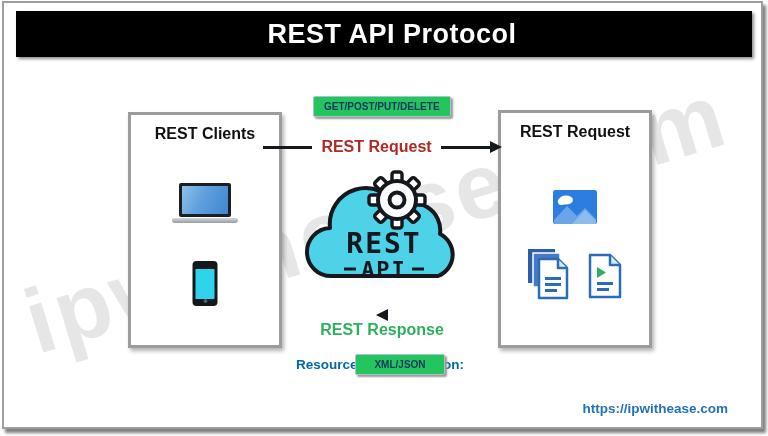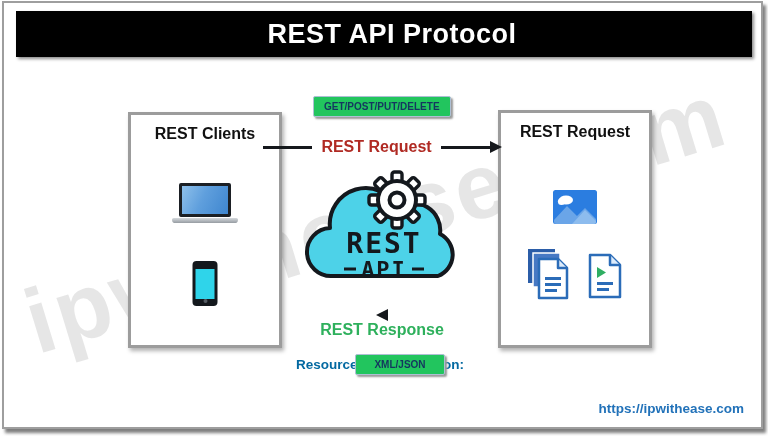--- a/index.html
+++ b/index.html
@@ -61,21 +61,21 @@
   .response { left:262px; top:309px; width:240px;flex-direction:column; }
   .response .alabel { color:#2EB05C; }
 
   .cloud-wrap { position:absolute; left:287px; top:164px; z-index:2;text-decoration:underline; }
 
   .rr-label { position:absolute; left:270px; top:333px; width:220px; text-align:center;
               color:#0369a1; font-weight:bold; font-size:13.5px; z-index:3;margin-top:24px; }
   .xml-row { position:absolute; left:270px; top:354px; width:220px; text-align:center; z-index:3; }
   .xml-row .btn { display:inline-block; padding:4px 18px; }
 
-  .site-url { position:absolute; right:24px; top:401px; color:#2272B9;
+  .site-url { position:absolute; right:40px; top:401px; color:#2272B9;
               font-weight:bold; font-size:13.5px; z-index:3; }
 </style>
 </head>
 <body>
 
 <div class="frame"></div>
 
 <div class="watermark">ipwithease.com</div>
 
 <div class="titlebar">

